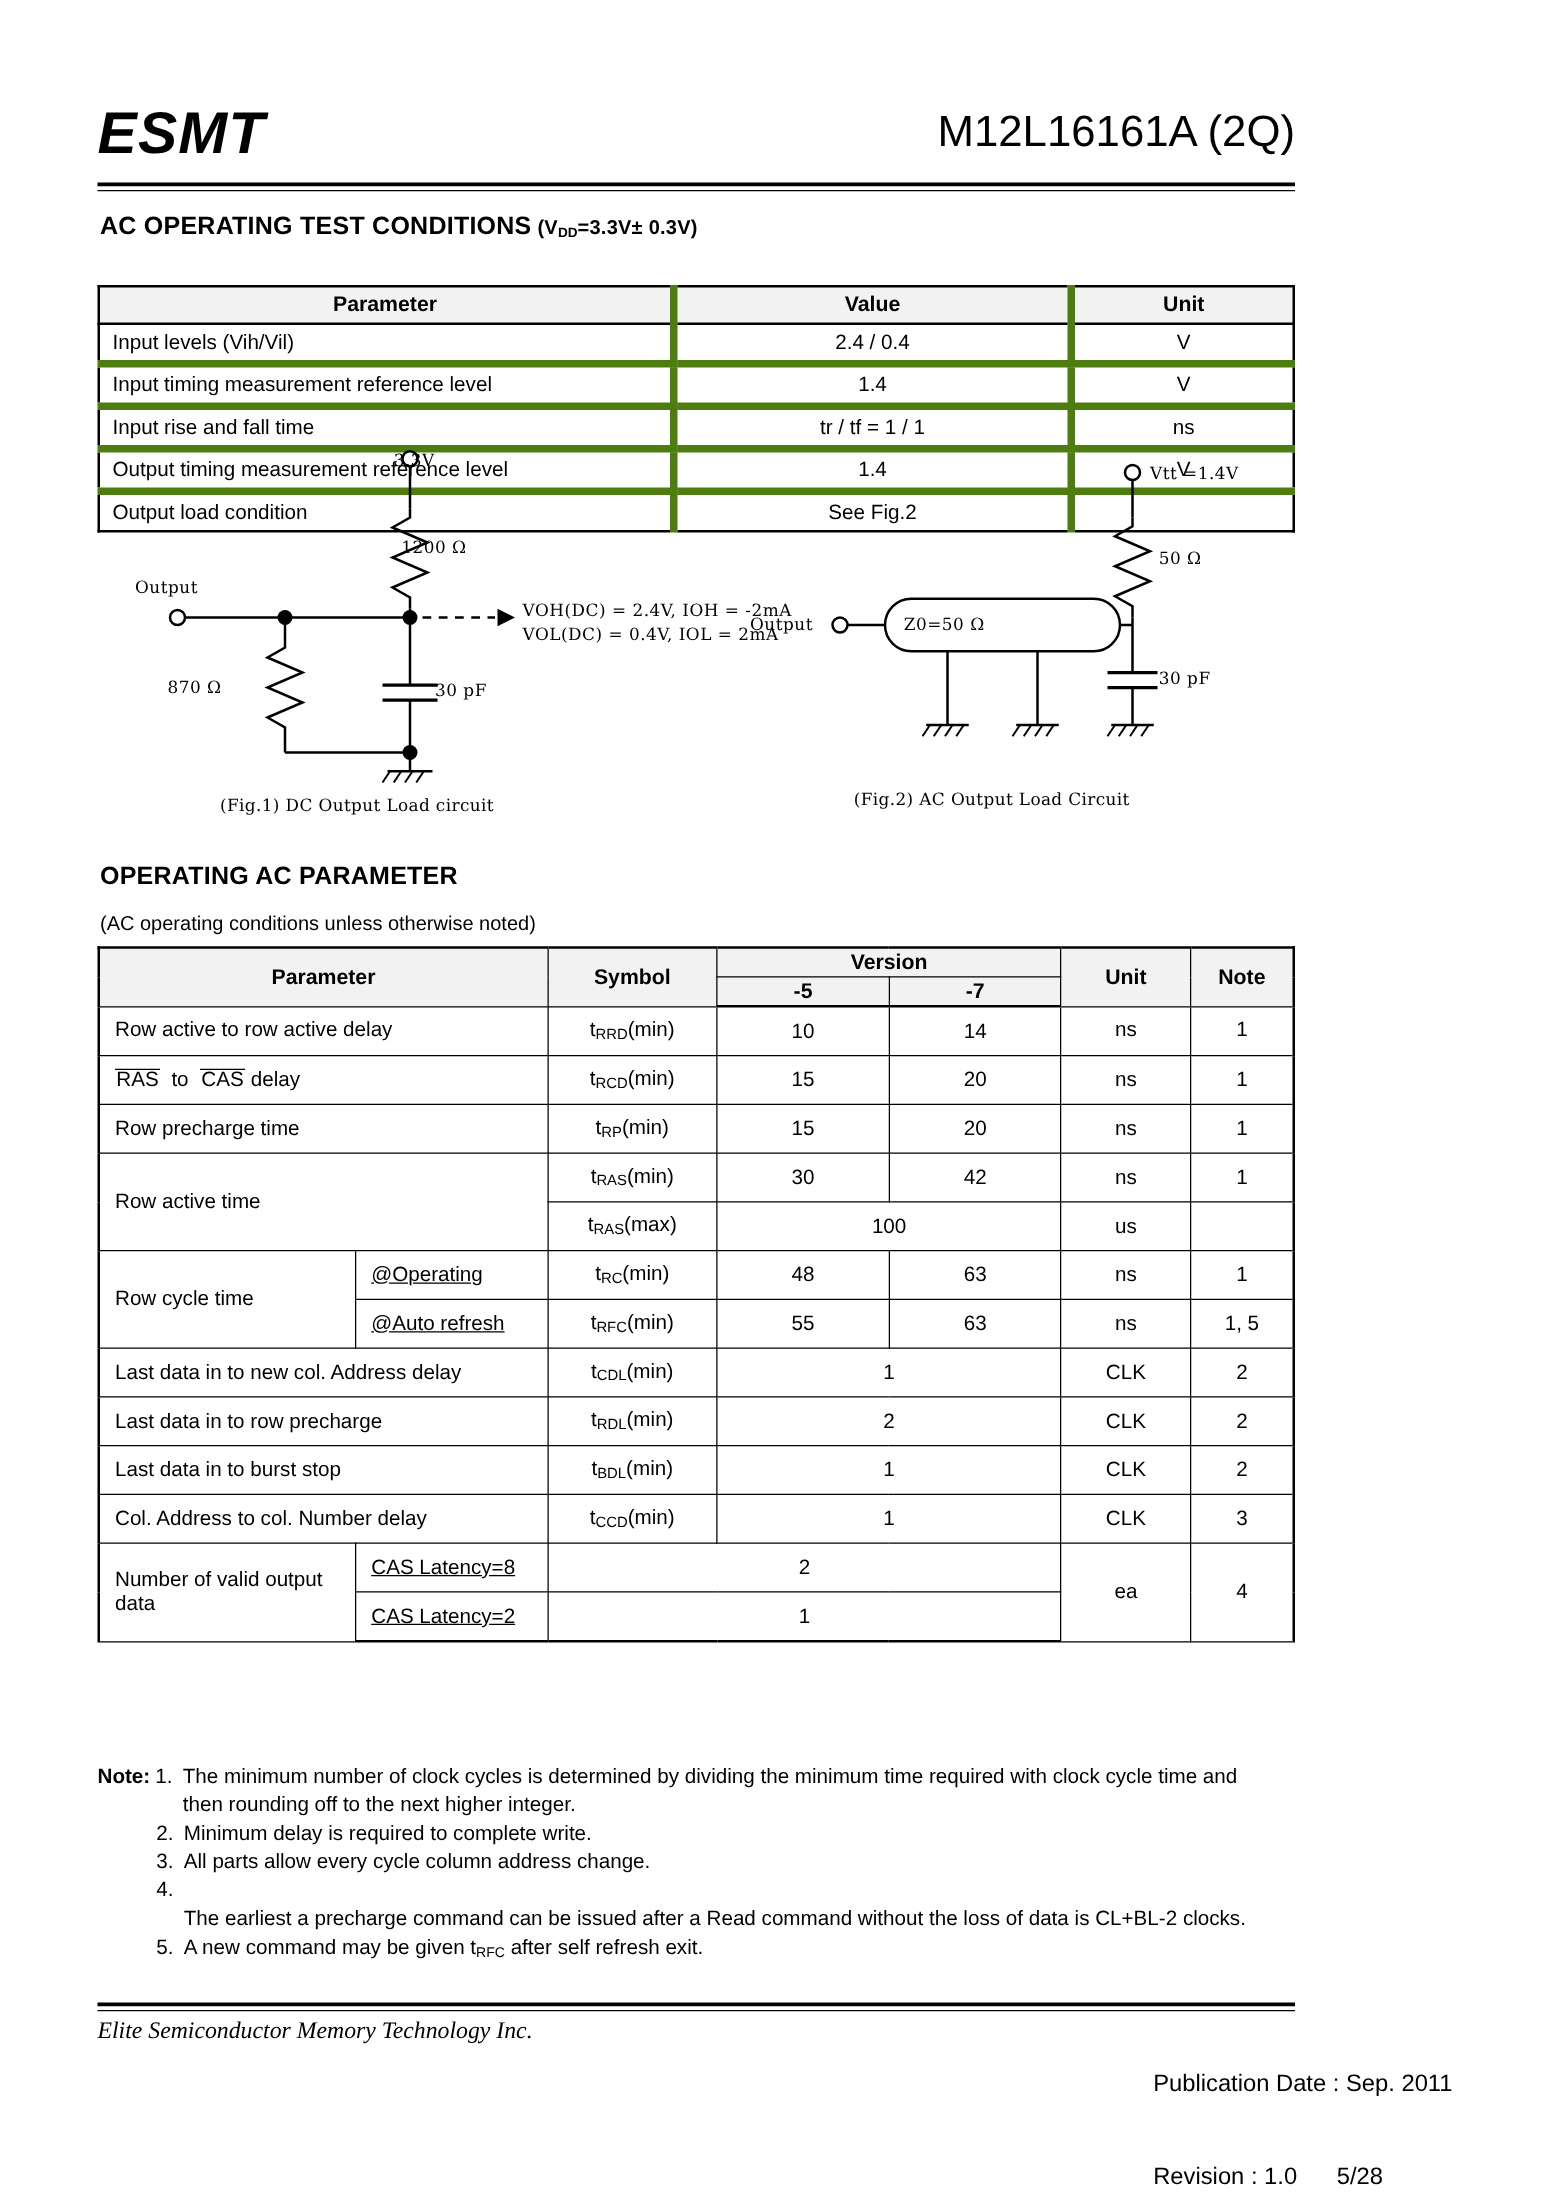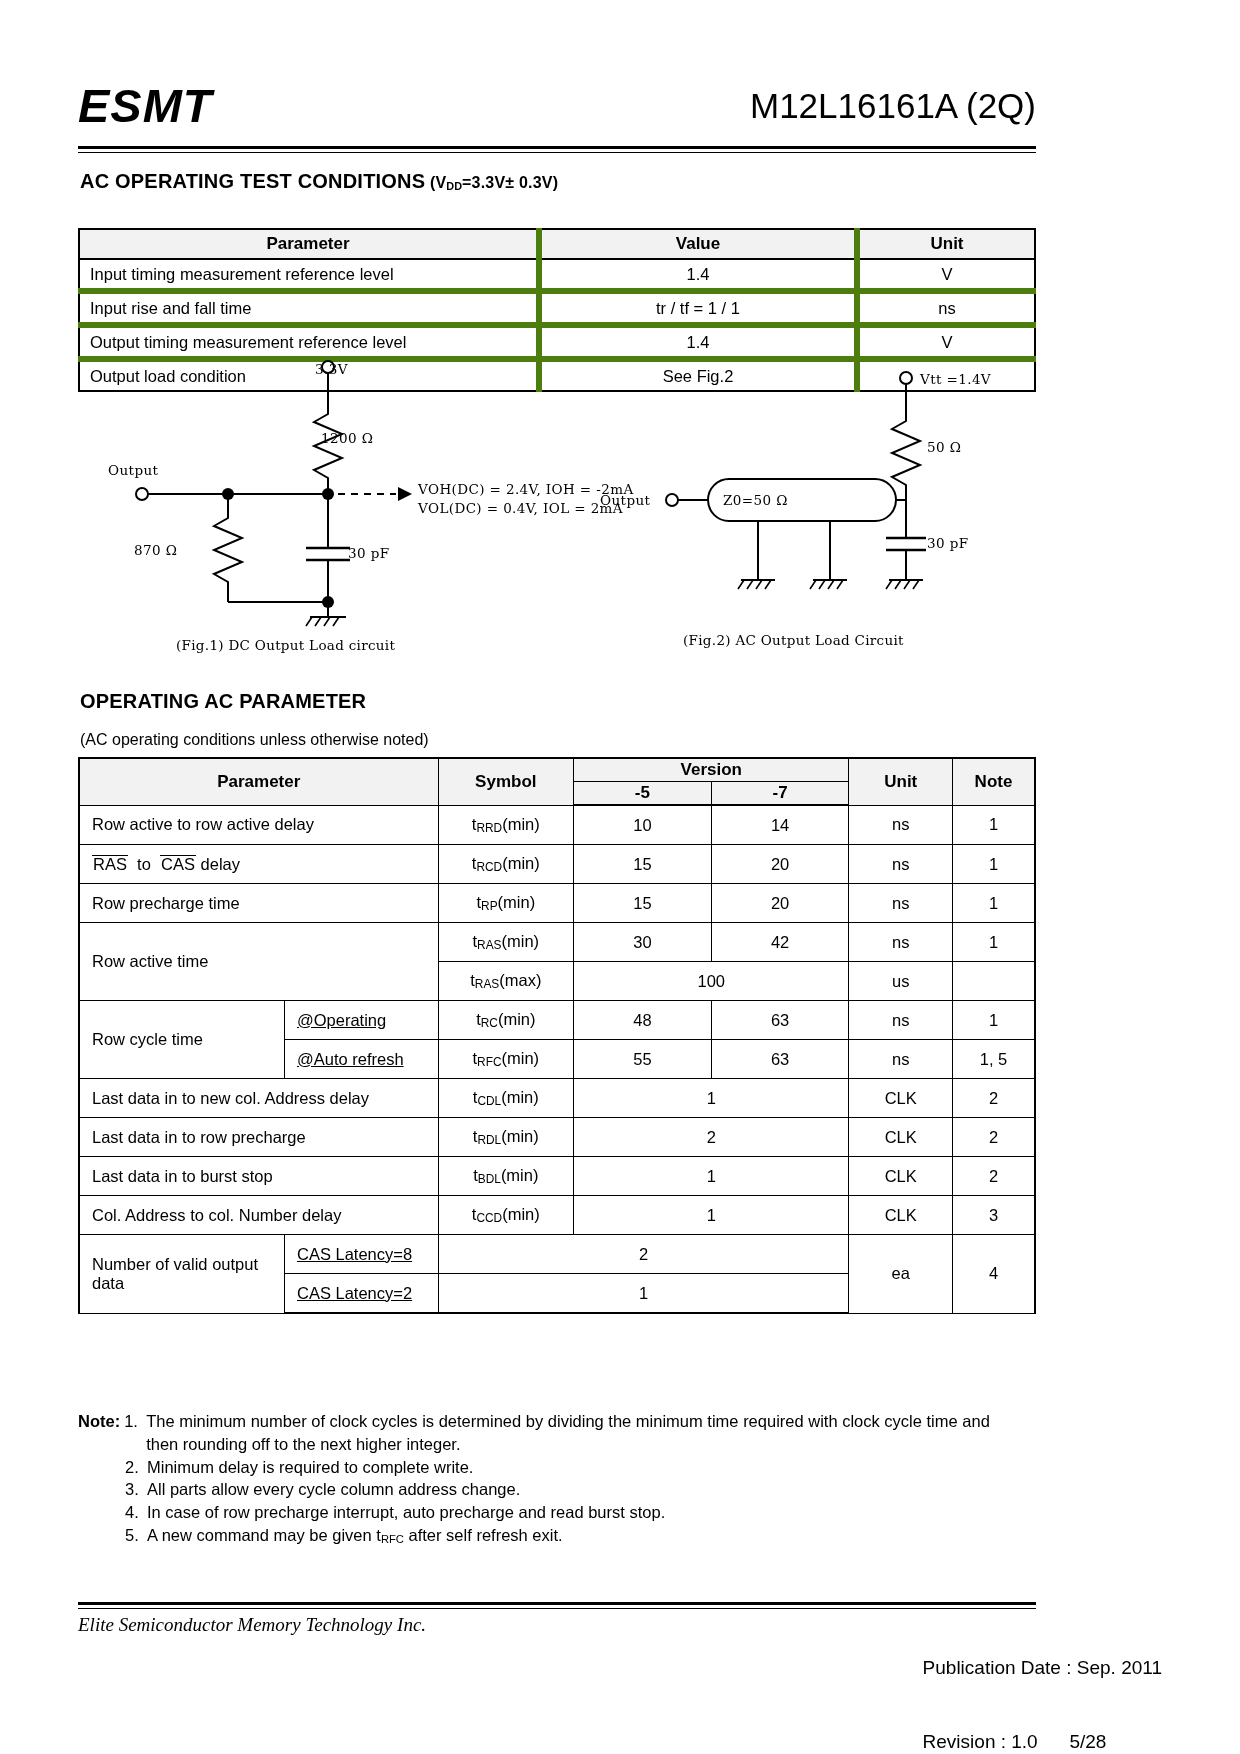--- a/index.html
+++ b/index.html
@@ -81,20 +81,25 @@
 
   <table class="tbl1">
     <thead>
       <tr>
         <th>Parameter</th>
         <th>Value</th>
         <th>Unit</th>
       </tr>
     </thead>
     <tbody>
+      <tr>
+        <td class="p">Input levels (Vih/Vil)</td>
+        <td class="v">2.4 / 0.4</td>
+        <td class="u">V</td>
+      </tr>
       <tr>
         <td class="p">Input timing measurement reference level</td>
         <td class="v">1.4</td>
         <td class="u">V</td>
       </tr>
       <tr>
         <td class="p">Input rise and fall time</td>
         <td class="v">tr / tf = 1 / 1</td>
         <td class="u">ns</td>
       </tr>
@@ -357,22 +362,22 @@
           <div class="num" style="width:22px;flex:0 0 22px">2.</div>
           <div class="txt">Minimum delay is required to complete write.</div>
         </div>
       <div style="display:flex">
           <div class="num" style="width:22px;flex:0 0 22px">3.</div>
           <div class="txt">All parts allow every cycle column address change.</div>
         </div>
       <div>
         <div style="display:flex">
             <div class="num" style="width:22px;flex:0 0 22px">4.</div>
-            <div class="txt">In case of row precharge interrupt, auto precharge and read burst stop.</div>
           </div>
+        <div class="cont">The earliest a precharge command can be issued after a Read command without the loss of data is CL+BL-2 clocks.</div>
       </div>
       <div style="display:flex">
           <div class="num" style="width:22px;flex:0 0 22px">5.</div>
           <div class="txt"><span>A new command may be given t</span><sub>RFC</sub><span> after self refresh exit.</span></div>
         </div>
     </div>
   </div>
 
   <div class="foot-rule"></div>
   <div class="foot-left">Elite Semiconductor Memory Technology Inc.</div>

